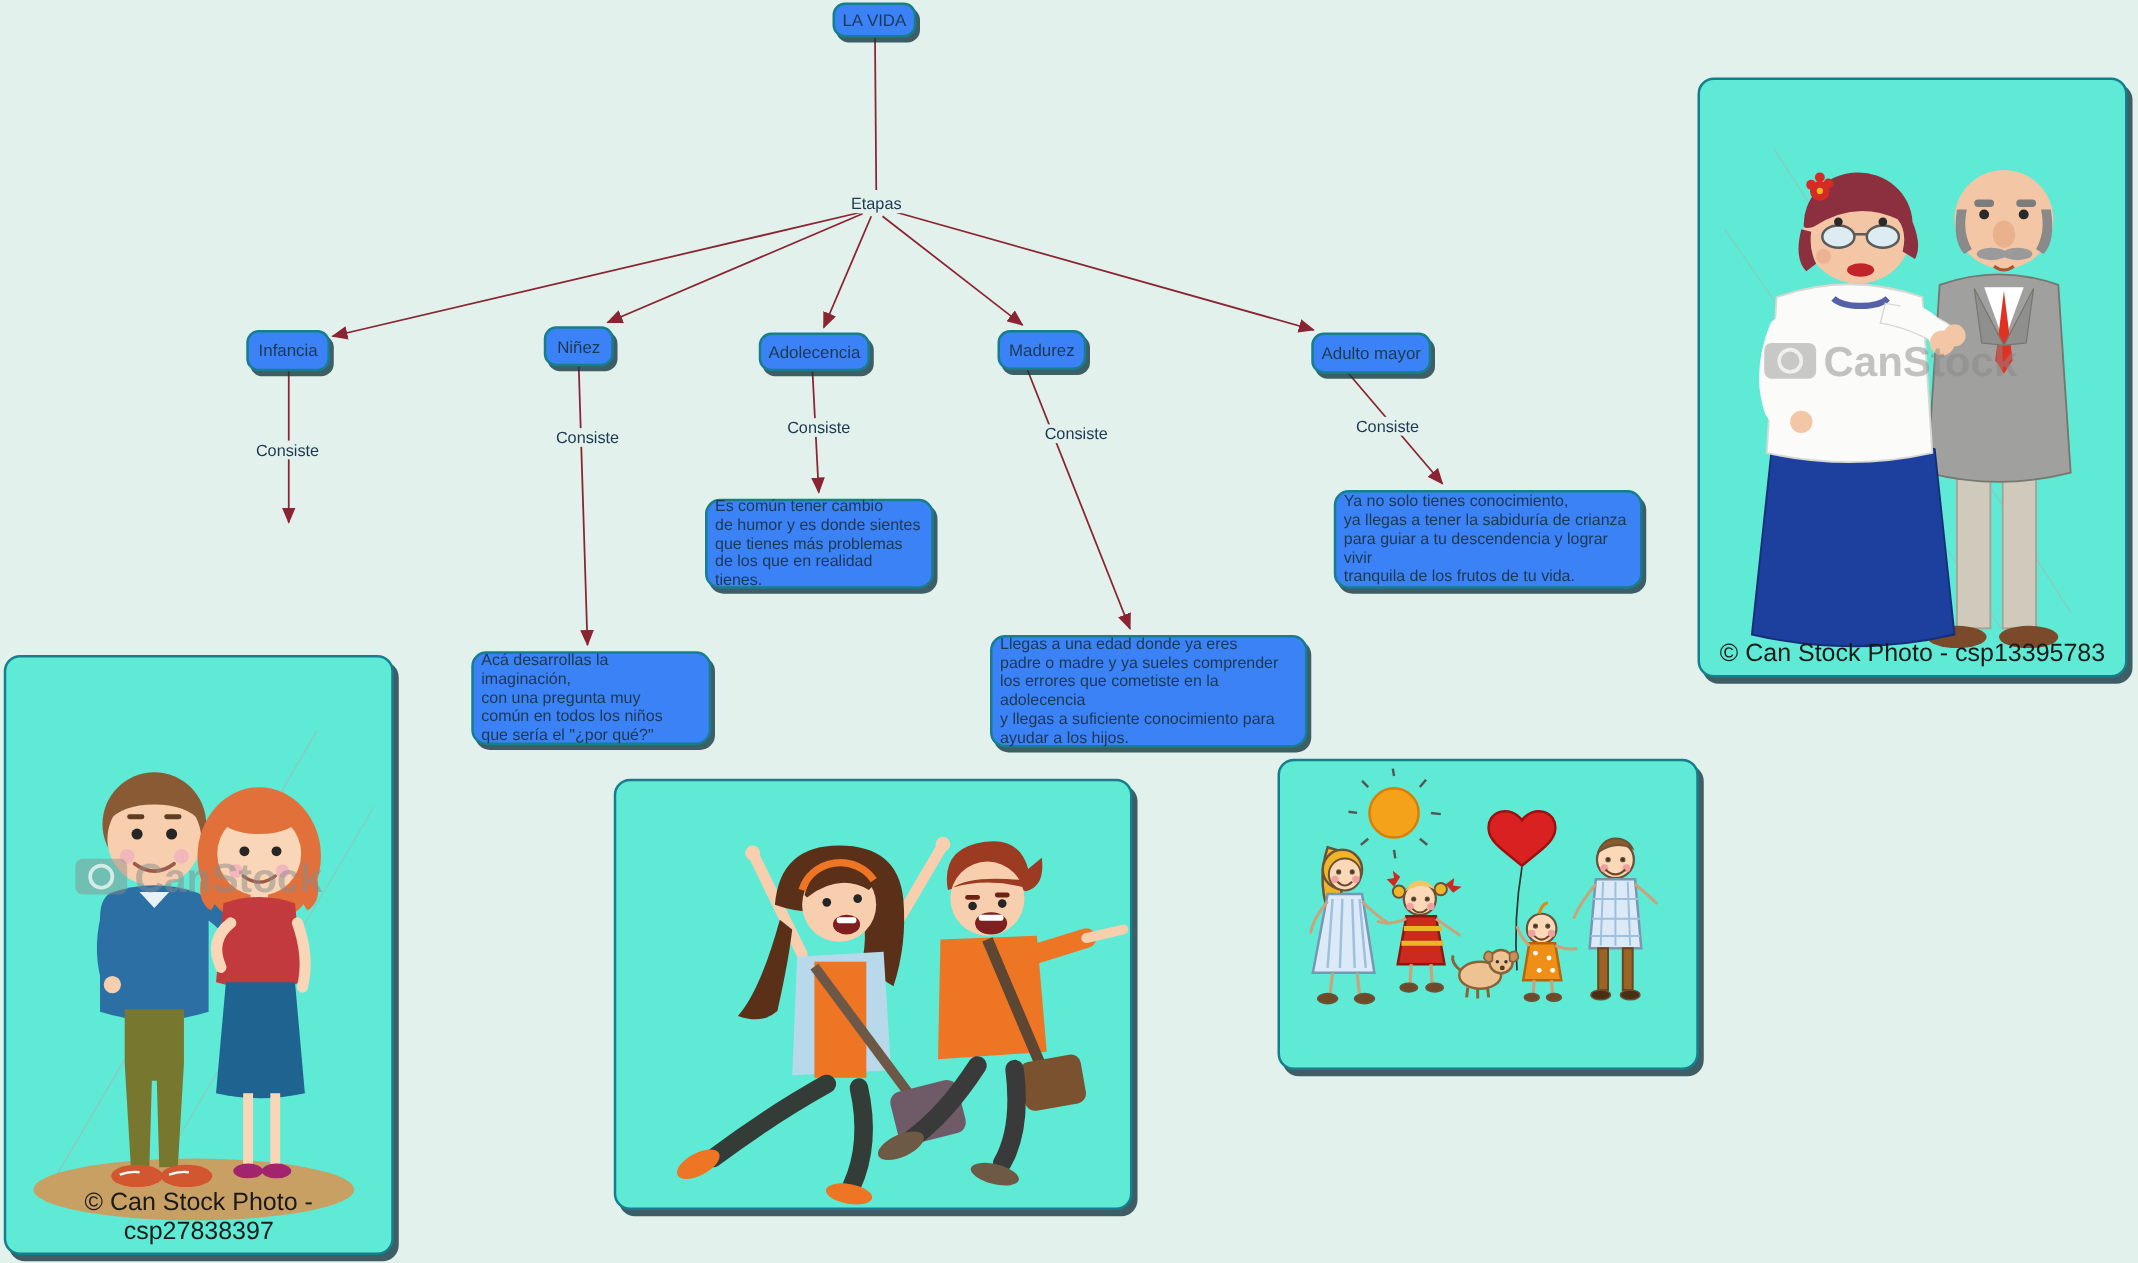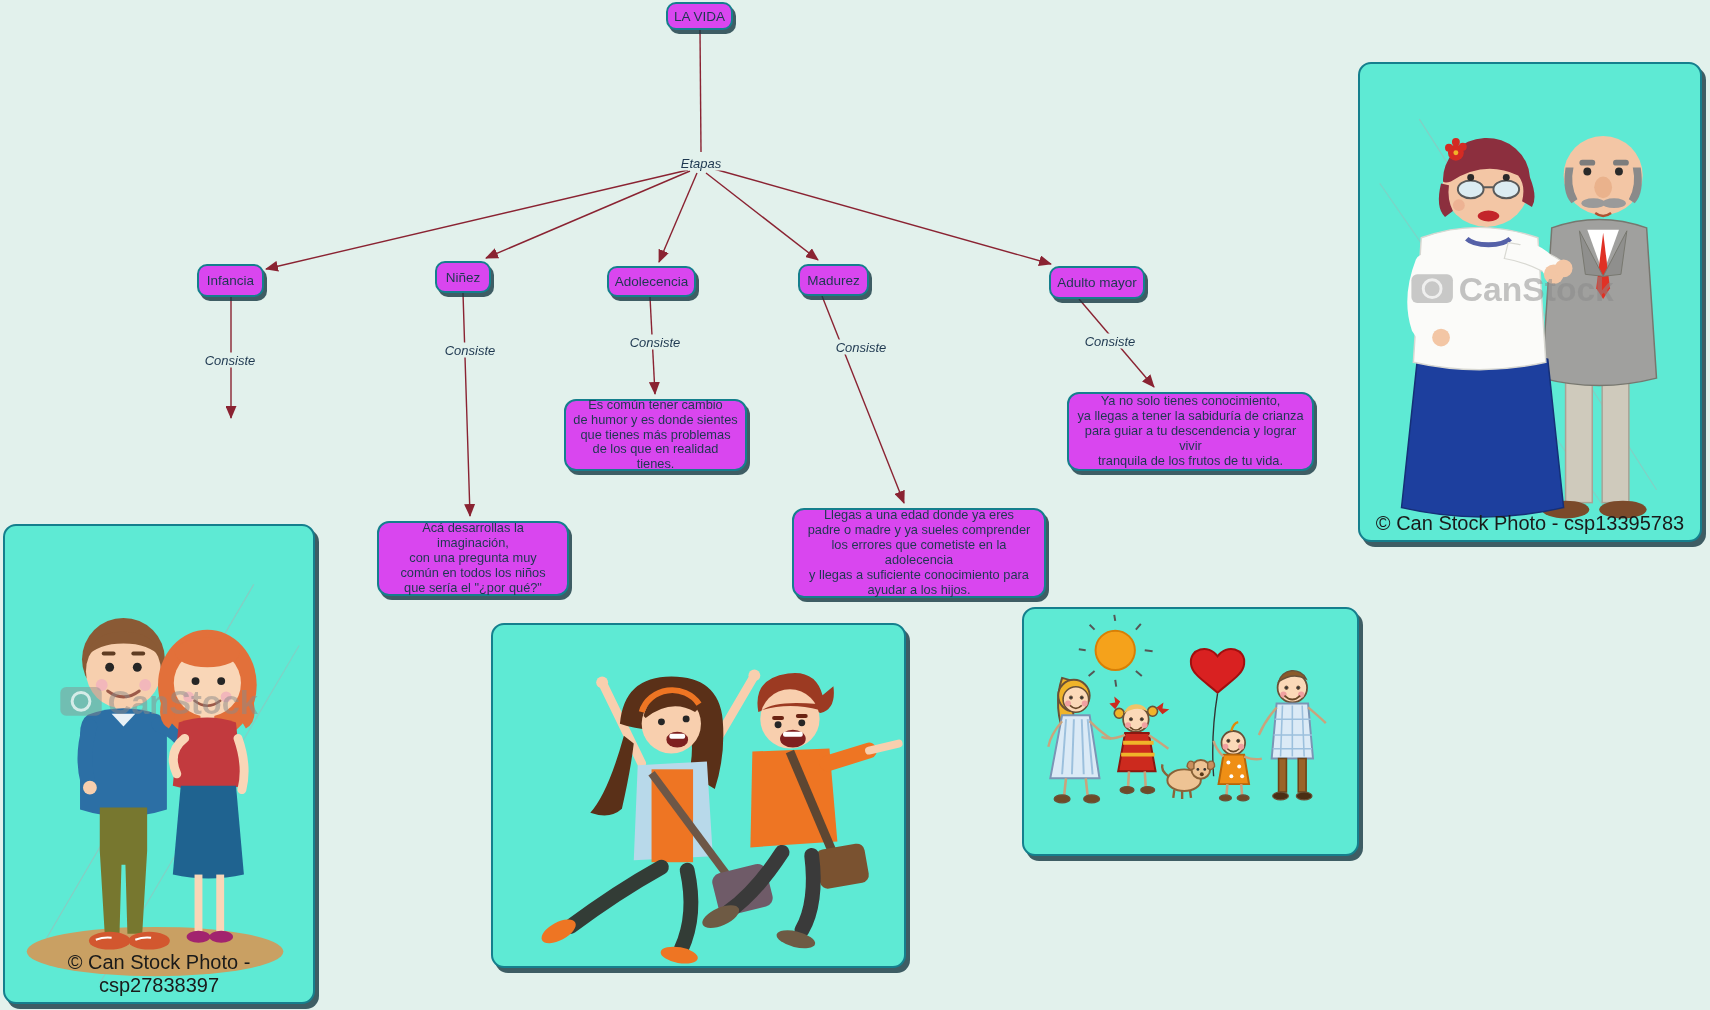--- a/index.html
+++ b/index.html
@@ -10,34 +10,33 @@
     --shadow:rgba(21,56,66,.8);
   }
   html,body{margin:0;padding:0;background:var(--bg);}
   .canvas{
     position:relative;width:1710px;height:1010px;background:var(--bg);
     font-family:"Liberation Sans",sans-serif;color:var(--ink);overflow:hidden;
   }
   svg.wires{position:absolute;left:0;top:0;z-index:1;}
   .node{
     position:absolute;z-index:2;box-sizing:border-box;
-    background:#d946ef;border:2px solid var(--teal);border-radius:10px;
+    background:#3b82f6;border:2px solid var(--teal);border-radius:10px;
     box-shadow:3px 4px 0 var(--shadow);
     display:flex;align-items:center;justify-content:center;
-    font-size:13.5px;color:var(--ink);text-align:center;
+    font-size:13.5px;color:var(--ink);text-align:left;
   }
   .node.desc{
     border-radius:12px;font-size:12.8px;line-height:1.17;
     white-space:pre-line;padding:19px 6px;
   }
   .plain-label{
     position:absolute;z-index:2;transform:translate(-50%,-50%);
     background:var(--bg);padding:0 3px;font-size:13px;color:var(--ink);
     white-space:nowrap;
-    font-style:italic;
   }
   figure.stock{
     position:absolute;z-index:2;margin:0;box-sizing:border-box;
     background:#5eead4;border:2px solid var(--teal);border-radius:13px;
     box-shadow:4px 5px 0 var(--shadow);overflow:hidden;text-decoration:underline;
   }
   figure.stock svg.art{position:absolute;left:0;top:0;width:100%;height:100%;}
   figure.stock figcaption{
     position:absolute;left:0;right:0;bottom:5px;text-align:center;
     font-size:20px;color:#1a1a1a;z-index:3;

